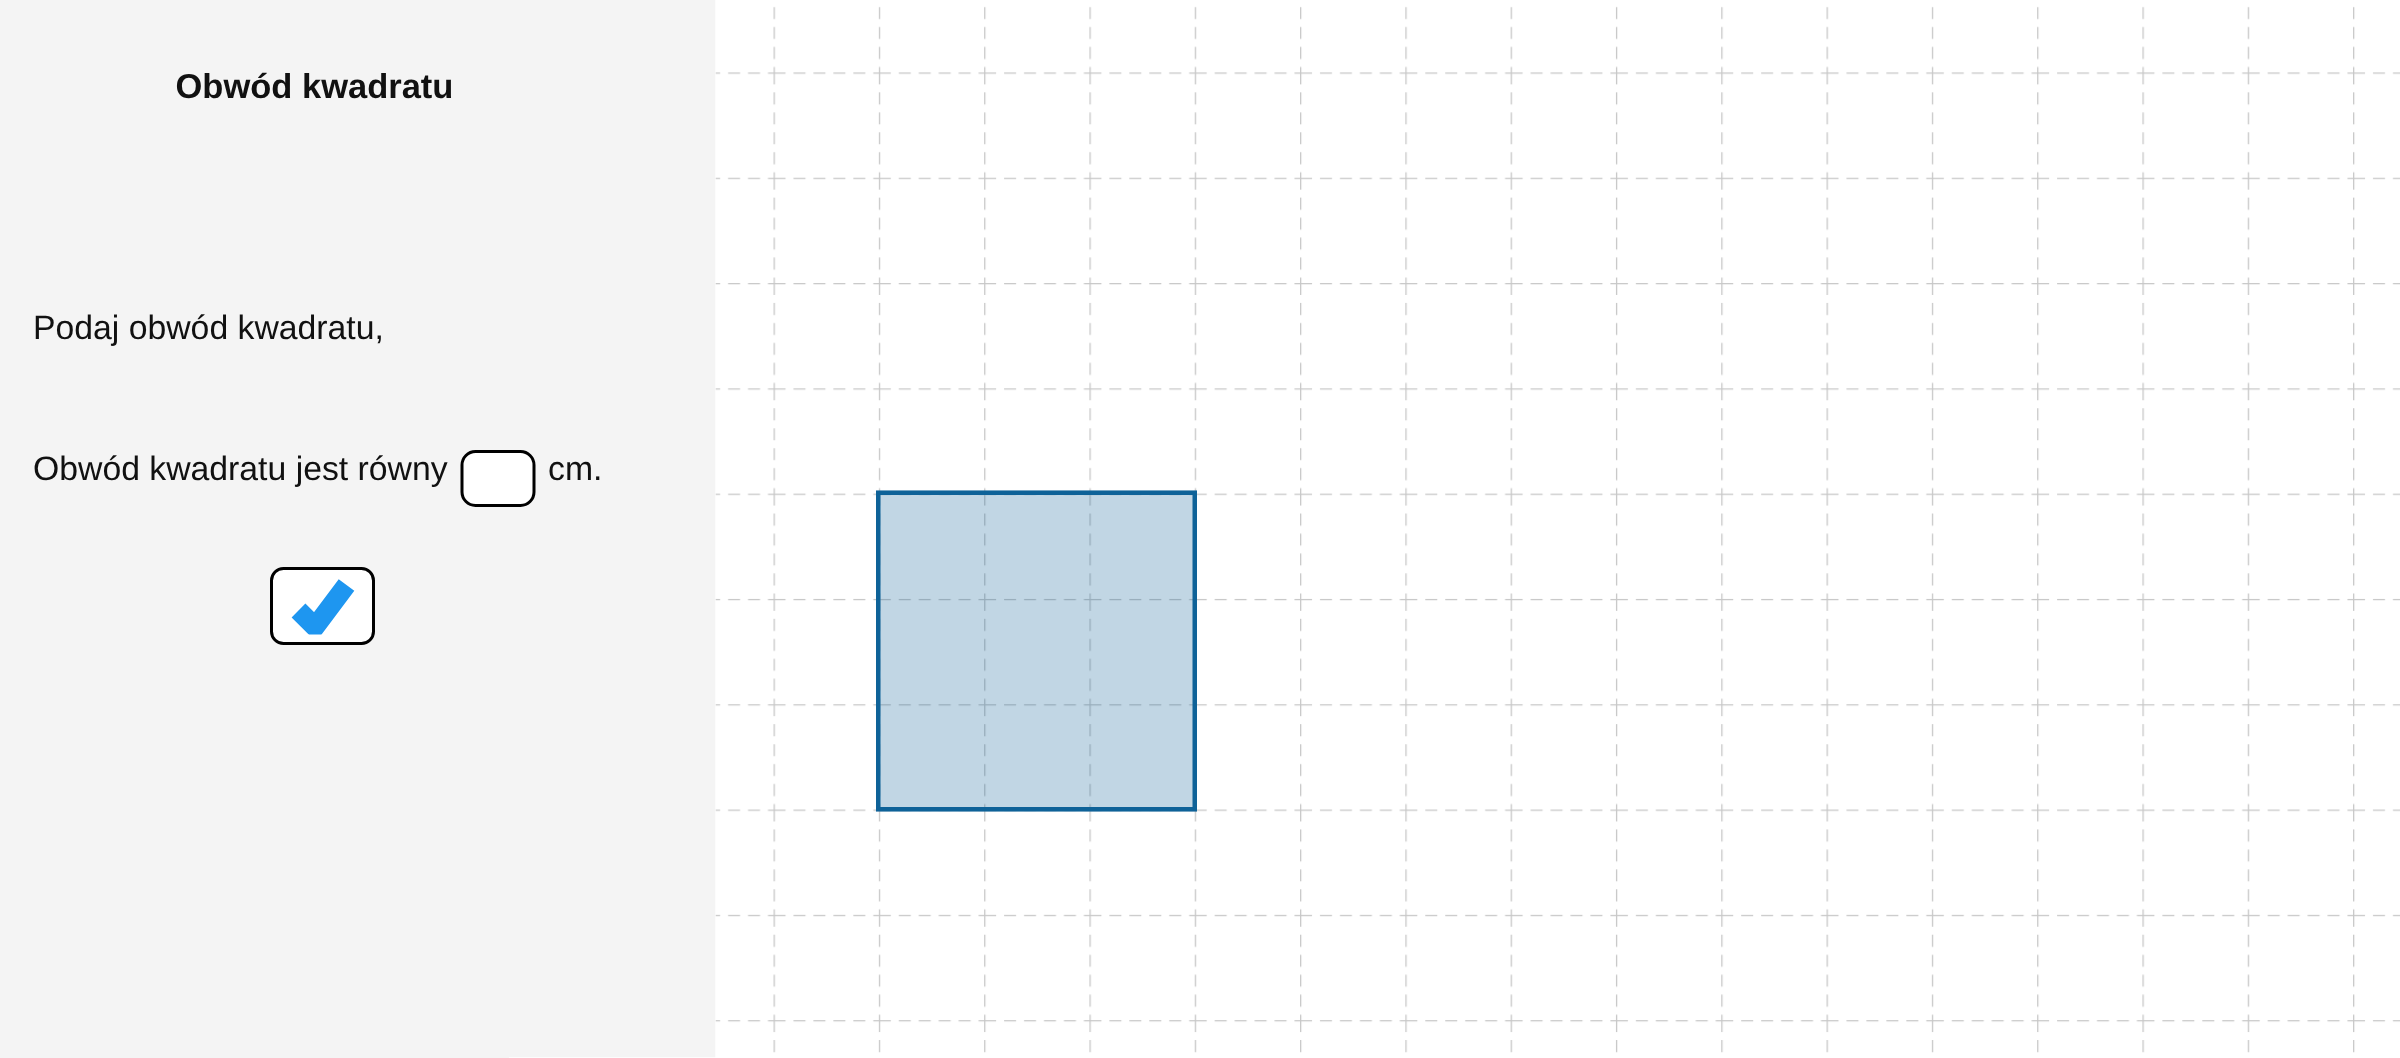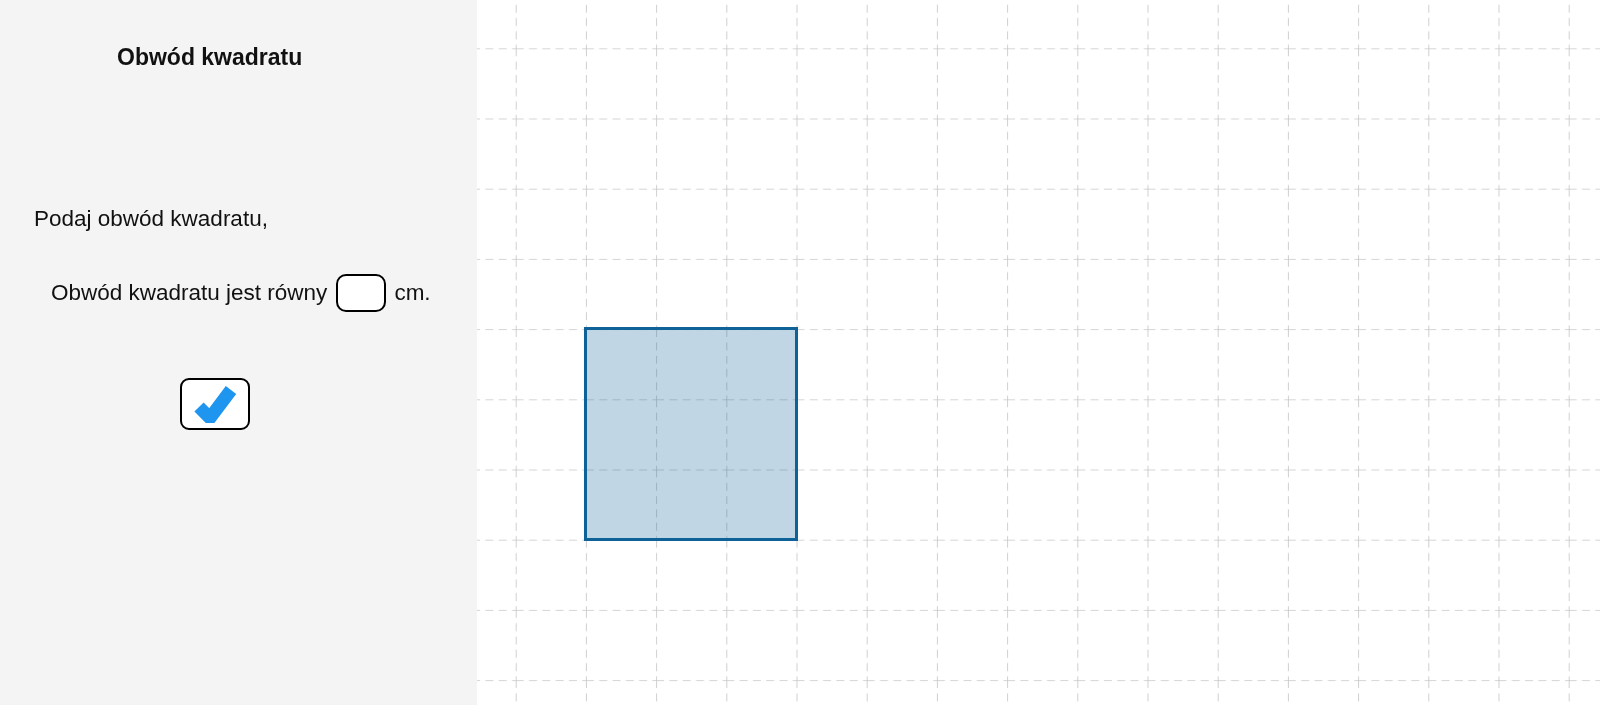--- a/index.html
+++ b/index.html
@@ -36,33 +36,31 @@
     white-space: nowrap;
   }
   .instructions {
     position: absolute;
     left: 22px;
     top: 202px;
     font-size: 22.5px;
     line-height: 33.5px;
     color: #111111;
     white-space: nowrap;
-    margin-left: 12px;
   }
   .answer-row {
     position: absolute;
     left: 22px;
-    top: 272px;
+    top: 300px;
     height: 42px;
     display: flex;
-    align-items: center;
+    align-items: flex-start;
     font-size: 22.5px;
     color: #111111;
     white-space: nowrap;
-    margin-left: 29px;
   }
   .answer-input {
     width: 46px;
     height: 34px;
     margin: 0 8px 0 9px;
     border: 2px solid #000000;
     border-radius: 10px;
     background: #ffffff;
     font-family: "Liberation Sans", "DejaVu Sans", sans-serif;
     font-size: 20px;

